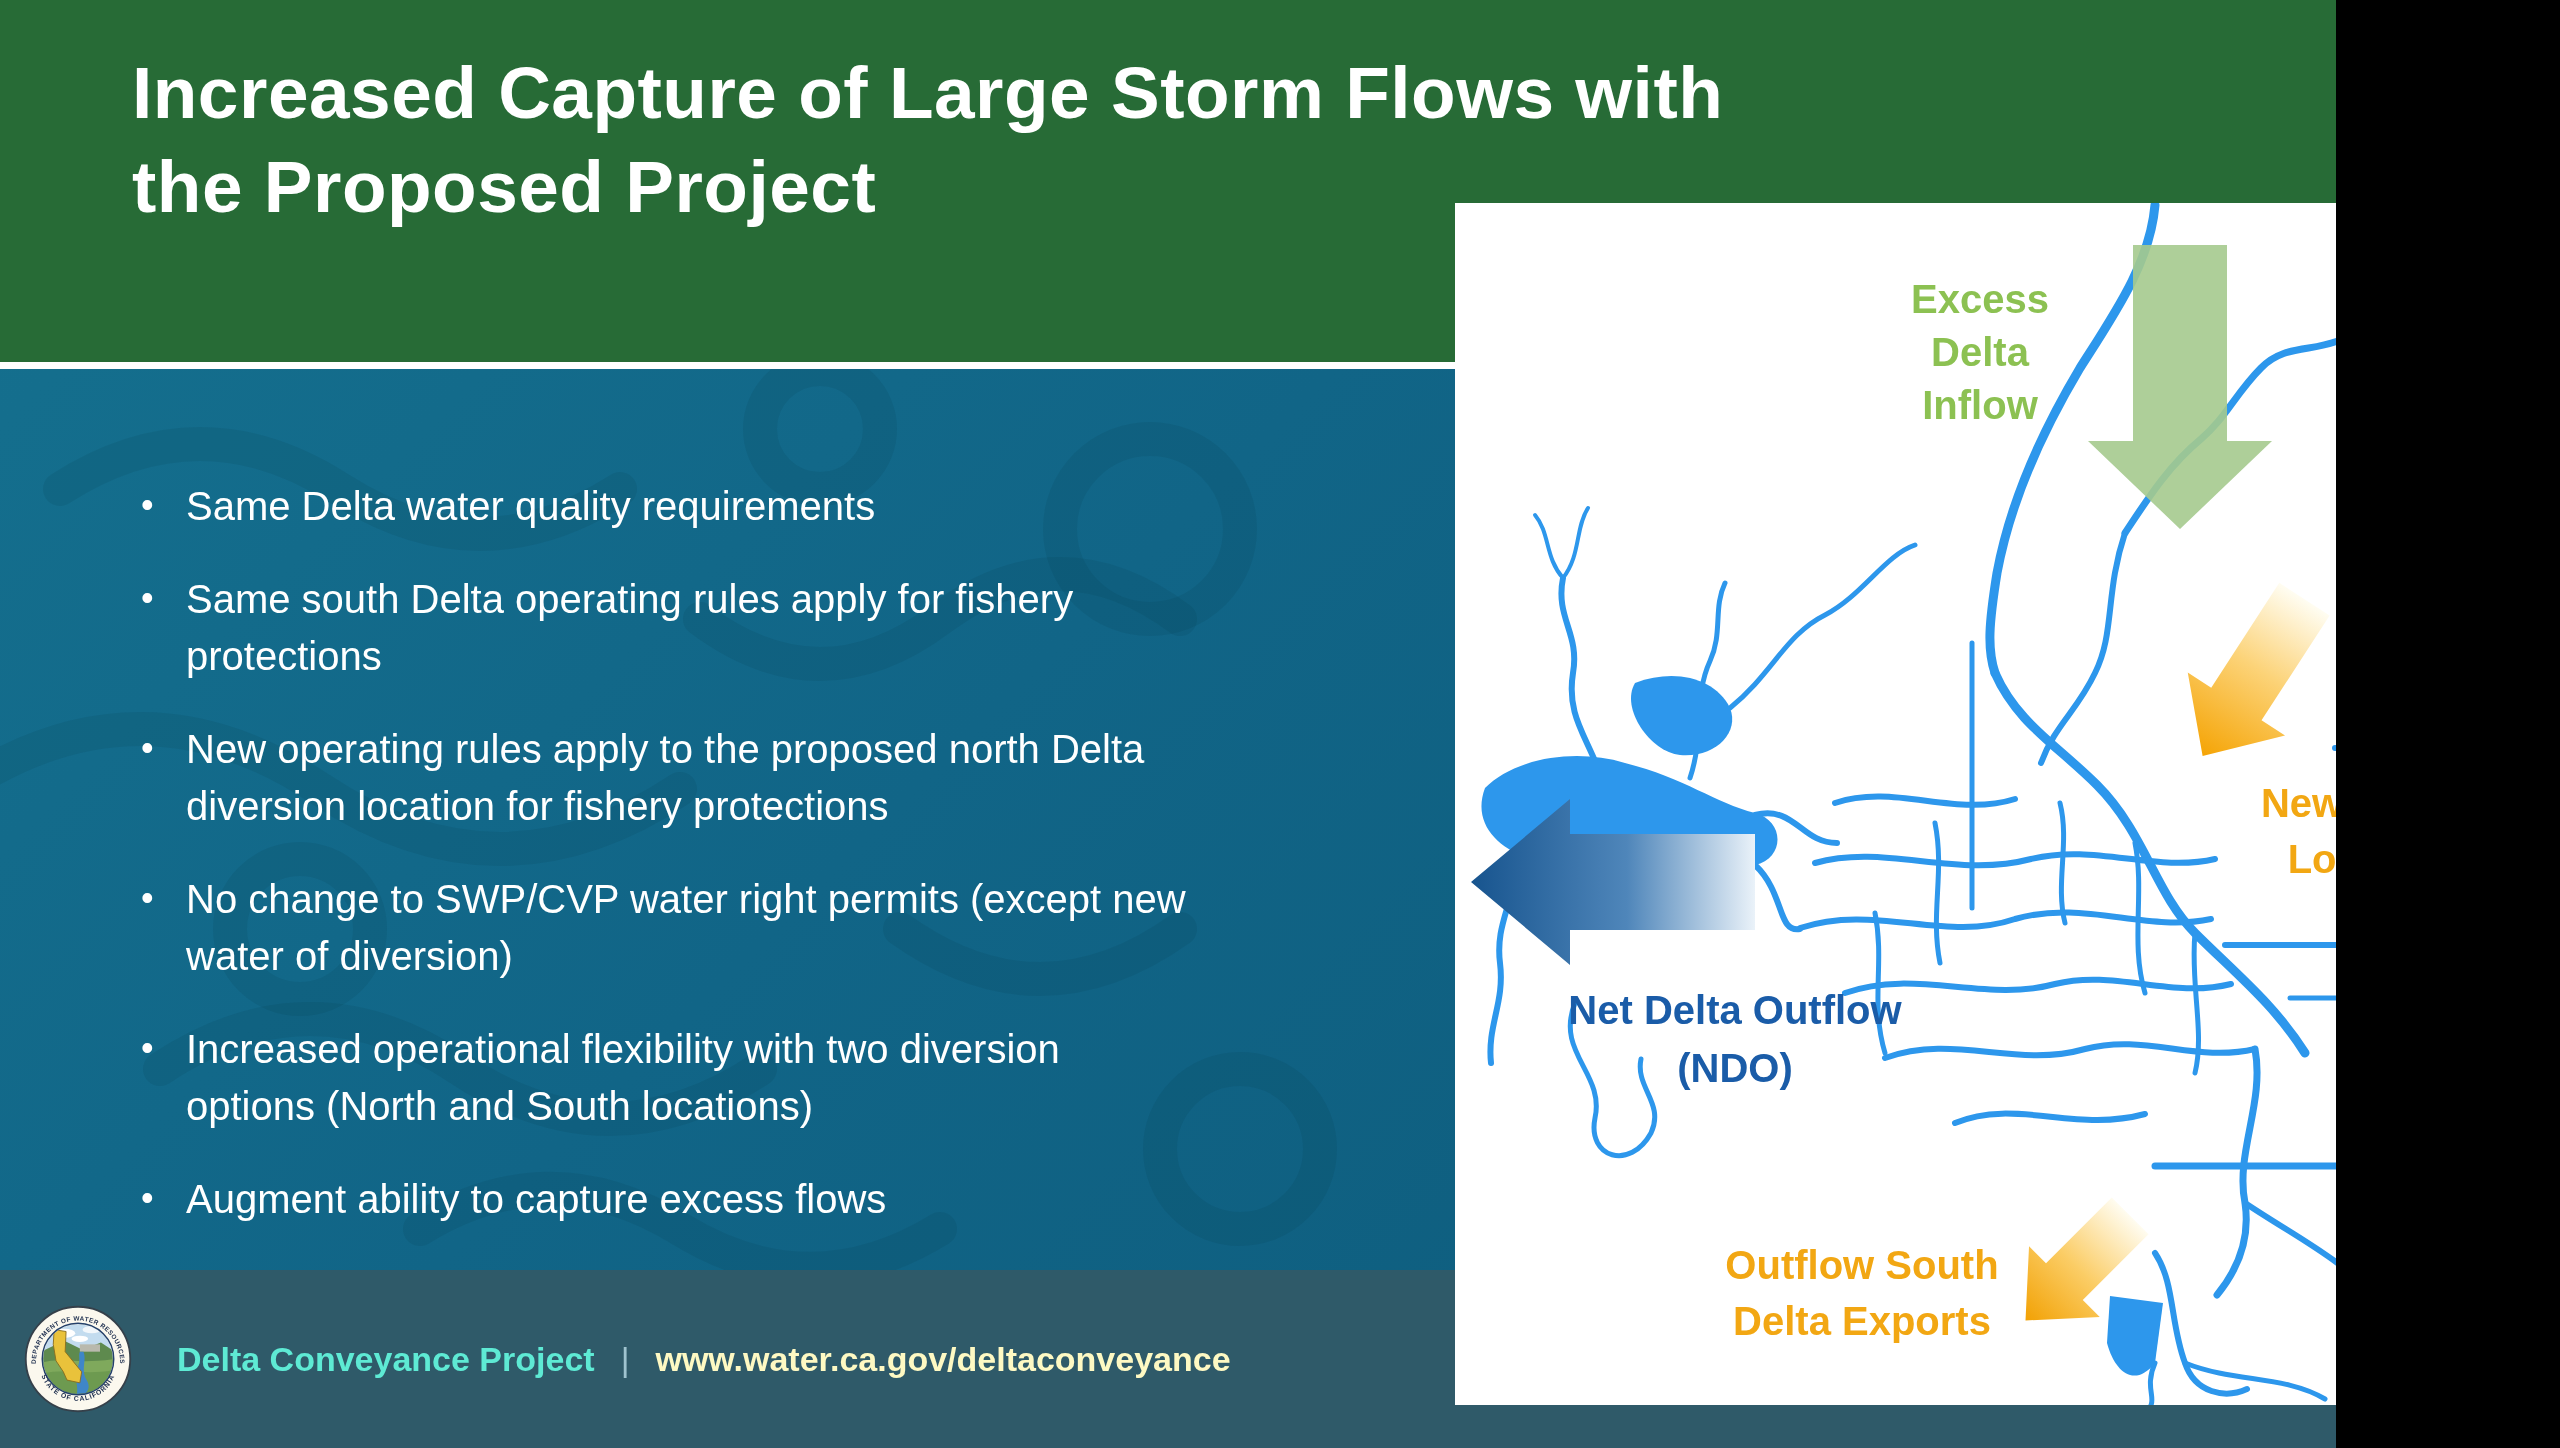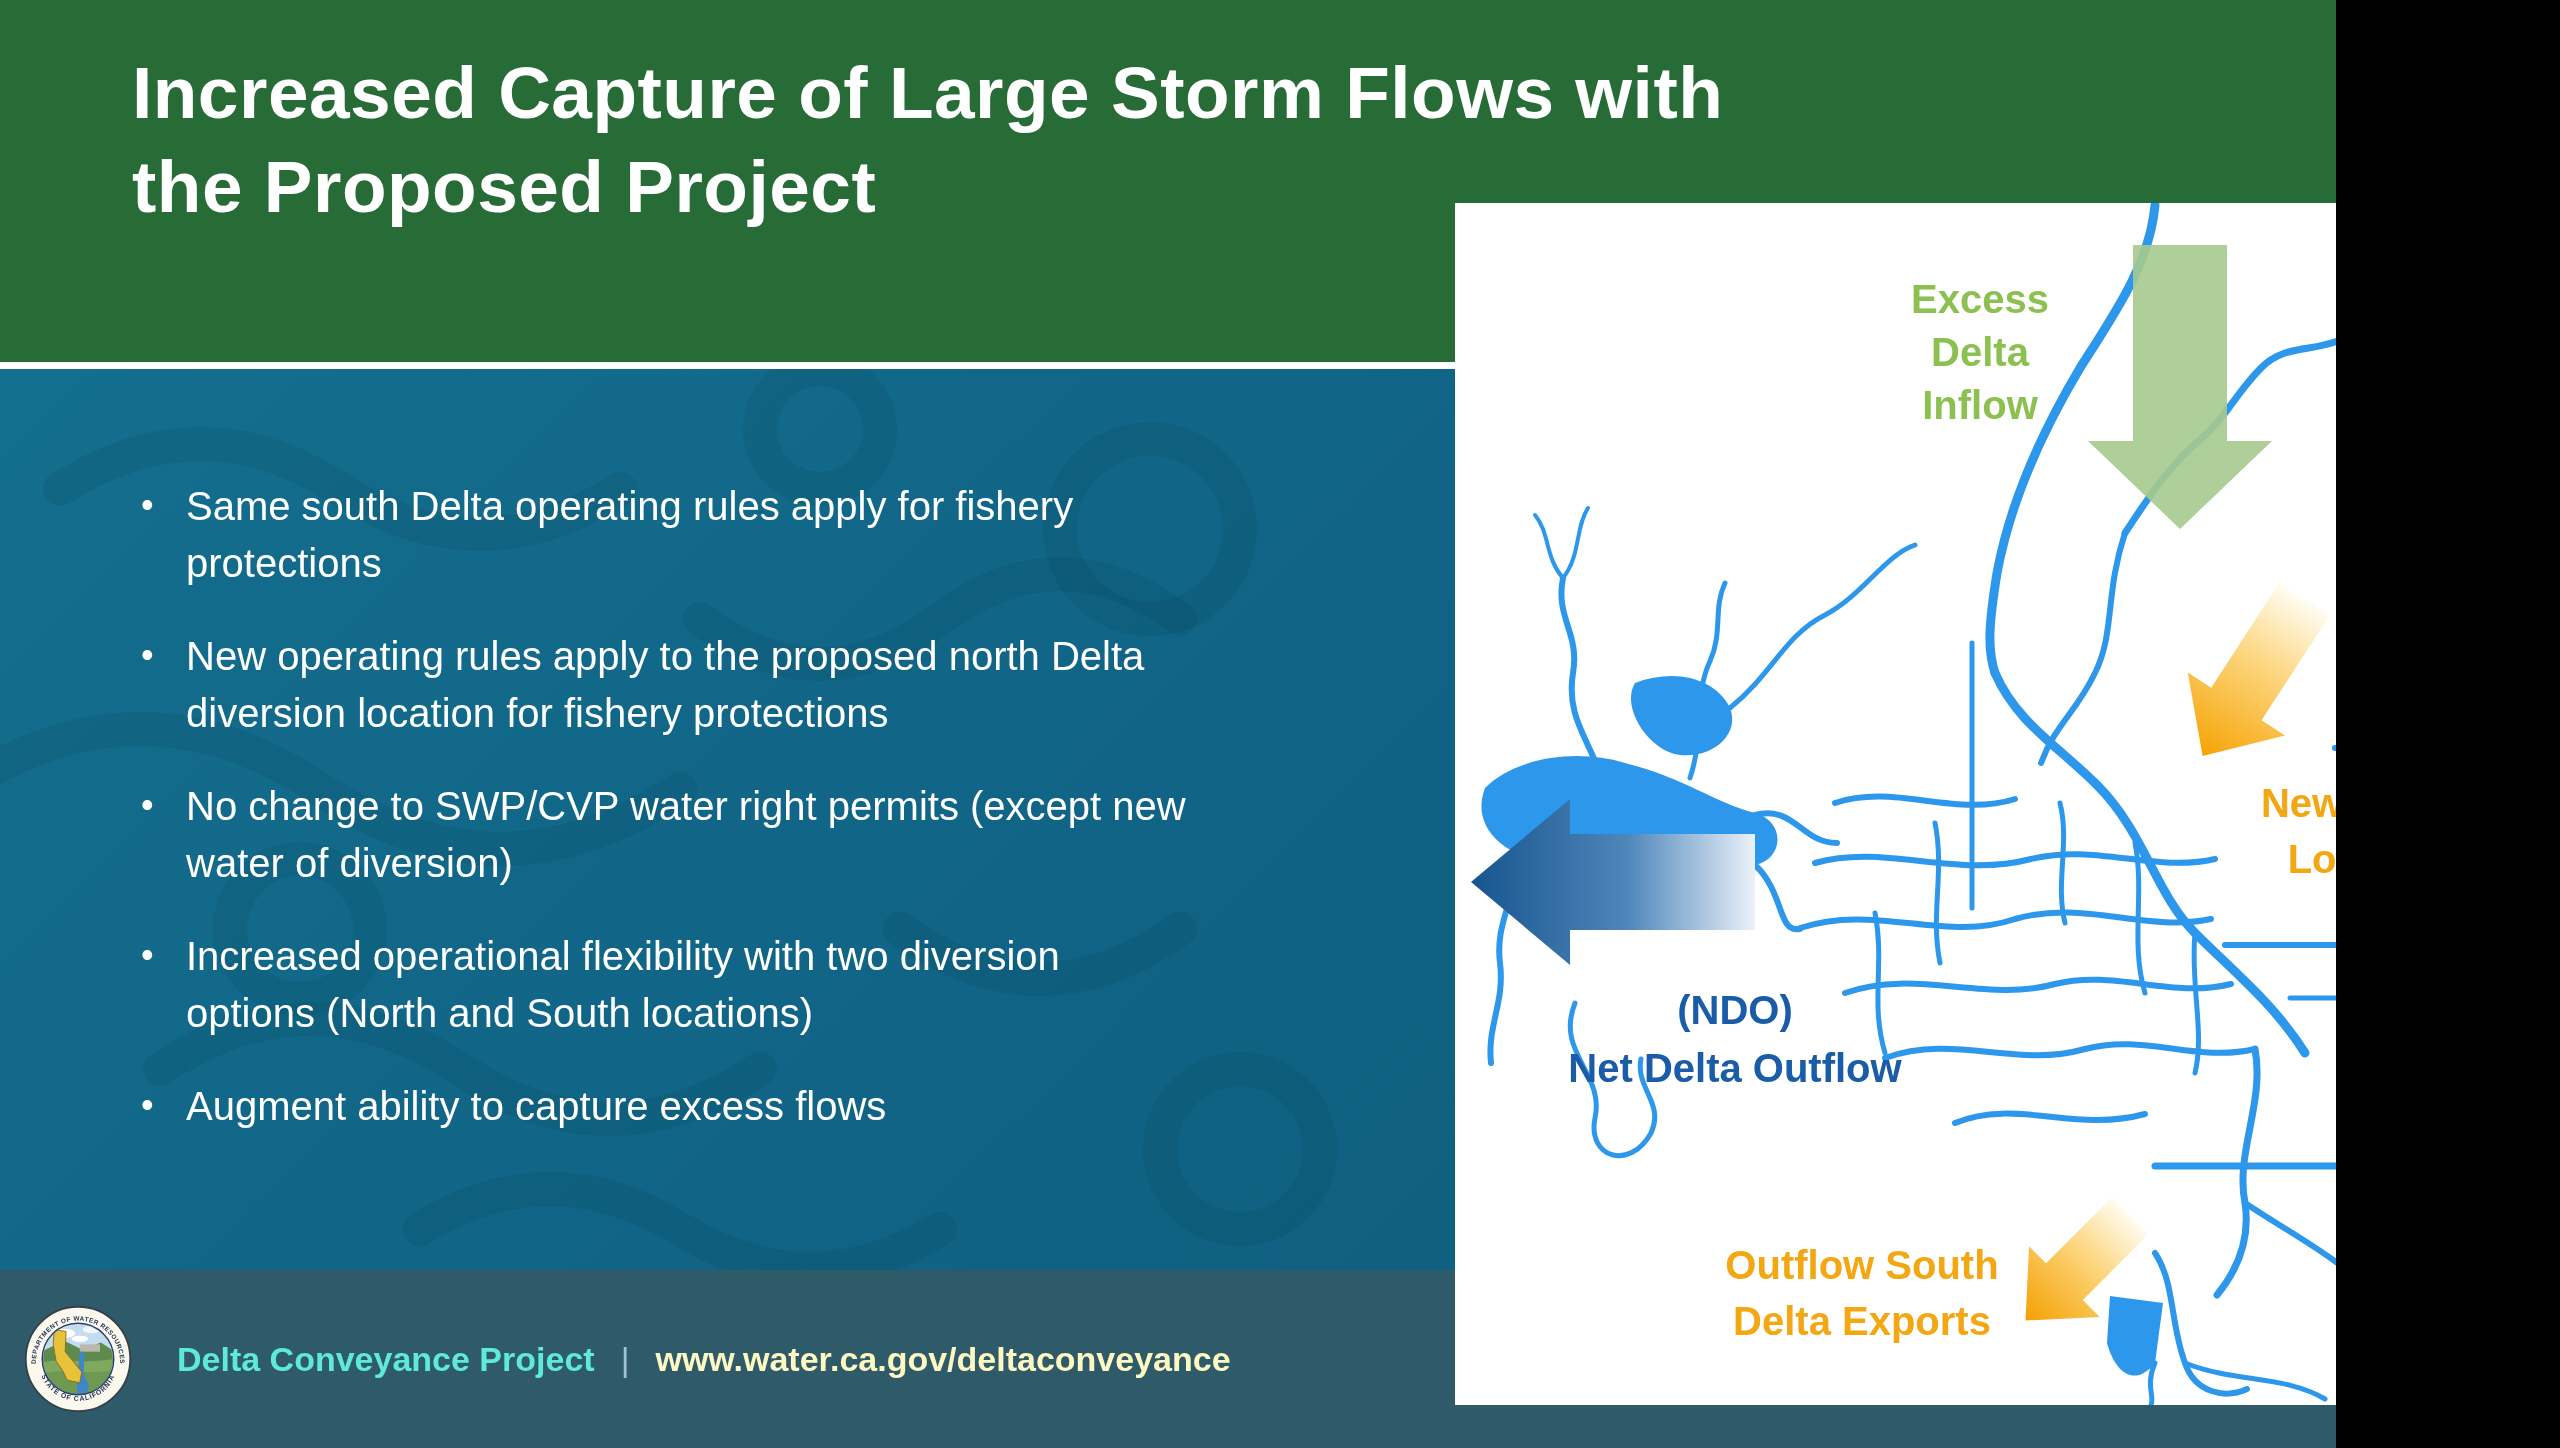--- a/index.html
+++ b/index.html
@@ -82,20 +82,21 @@
 
   <div class="header-band">
     <div class="title">
       <div>Increased Capture of Large Storm Flows with</div>
       <div>the Proposed Project</div>
     </div>
   </div>
 
   <div class="bullets">
     <ul>
+      <li>Same Delta water quality requirements</li>
       <li>Same south Delta operating rules apply for fishery protections</li>
       <li>New operating rules apply to the proposed north Delta diversion location for fishery protections</li>
       <li>No change to SWP/CVP water right permits (except new water of diversion)</li>
       <li>Increased operational flexibility with two diversion options (North and South locations)</li>
       <li>Augment ability to capture excess flows</li>
     </ul>
   </div>
 
   <div class="right-bar"></div>
 
@@ -204,22 +205,22 @@
       <div>Inflow</div>
     </div>
     <div class="compass">
       <div class="compass-n">N</div>
     </div>
     <div class="map-label lbl-amber new-export-label">
       <div>New Export</div>
       <div>Location</div>
     </div>
     <div class="map-label lbl-blue ndo-label">
+      <div>Net Delta Outflow</div>
       <div>(NDO)</div>
-      <div>Net Delta Outflow</div>
     </div>
     <div class="map-label lbl-amber south-exports-label">
       <div>Outflow South</div>
       <div>Delta Exports</div>
     </div>
   </div>
 
   <div class="footer-bar">
     <svg class="seal" viewBox="0 0 120 120">
       <defs>

